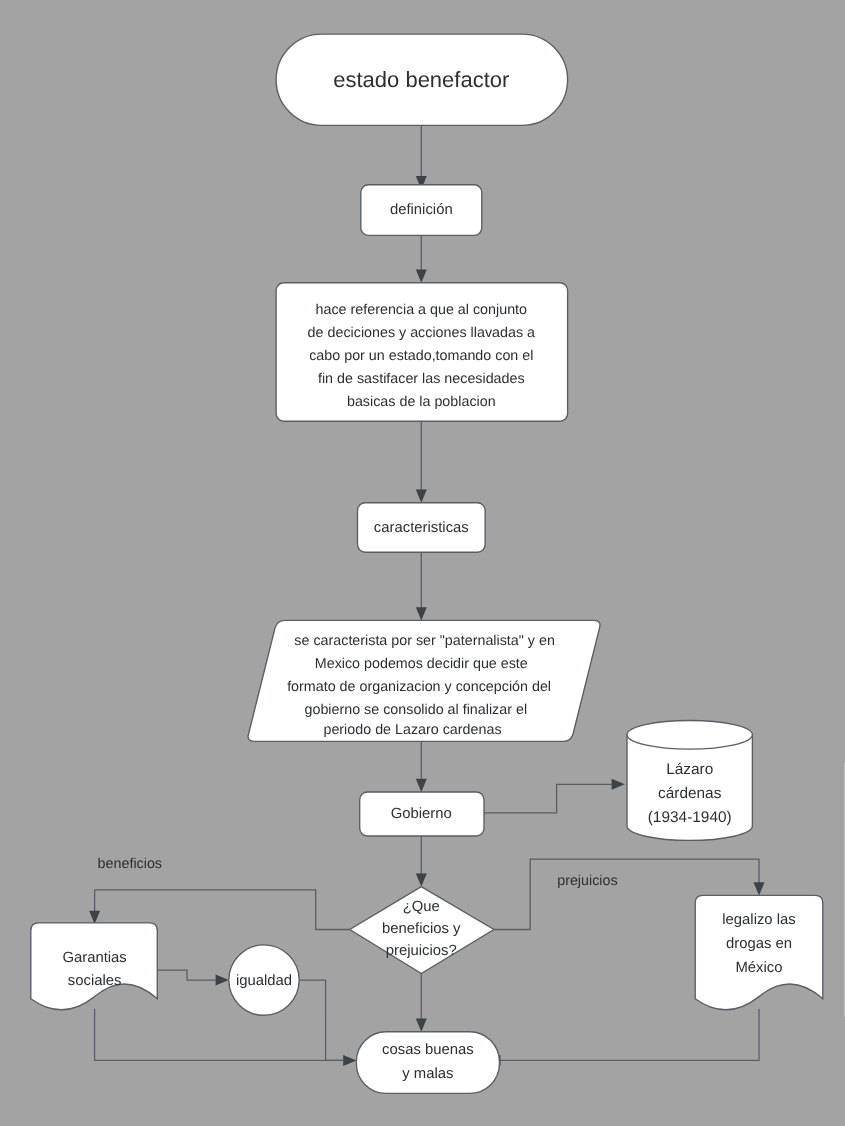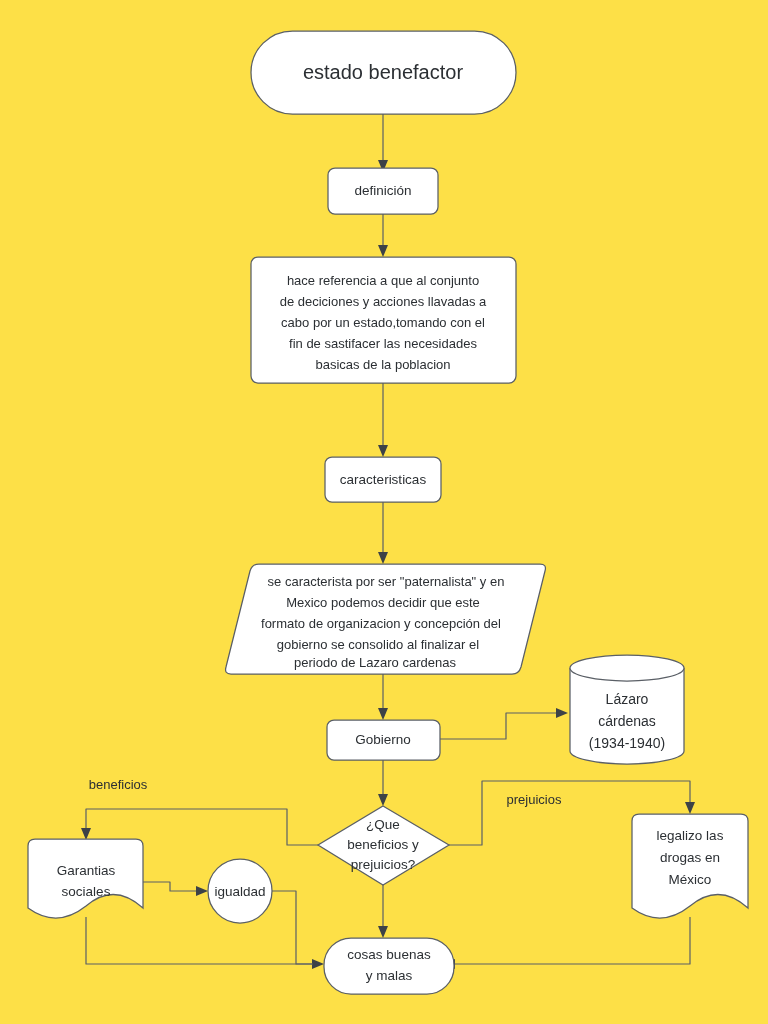--- a/index.html
+++ b/index.html
@@ -10,21 +10,21 @@
   body {
     width: 768px;
     height: 1024px;
     overflow: hidden;
     font-family: "Liberation Sans", sans-serif;
   }
   #flowchart-root {
     position: relative;
     width: 768px;
     height: 1024px;
-    background: #fde047;
+    background: #a3a3a3;
   }
   svg.chart {
     display: block;
     width: 768px;
     height: 1024px;
   }
   .shape {
     fill: #ffffff;
     stroke: #5a5f66;
     stroke-width: 1.25;

